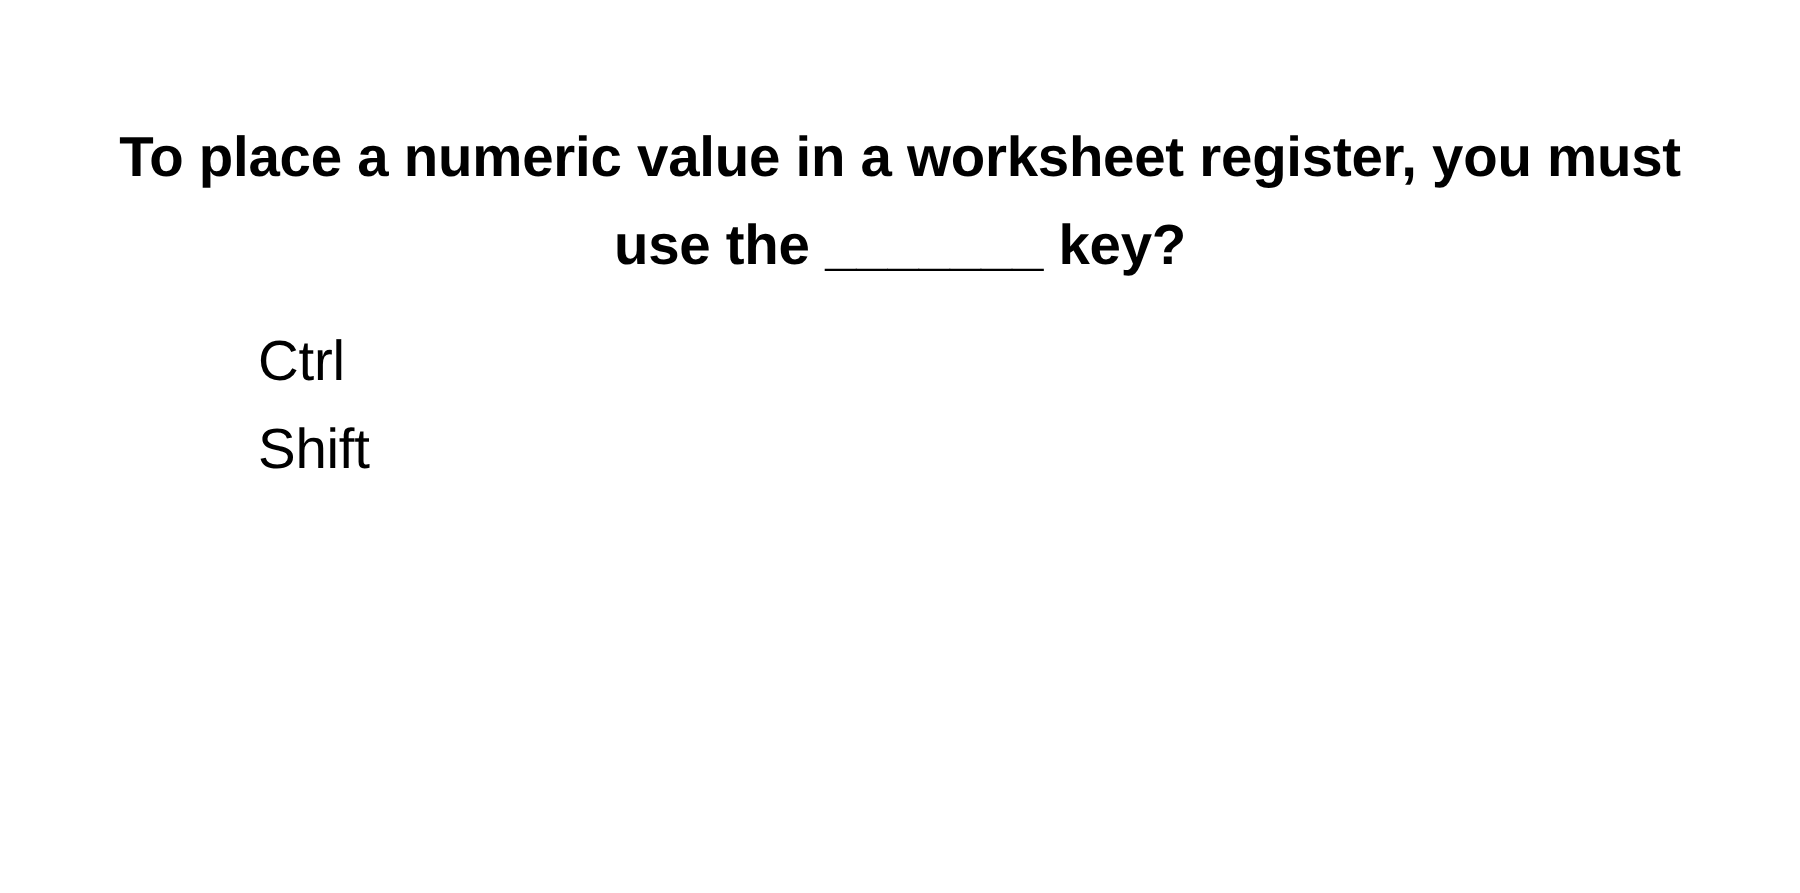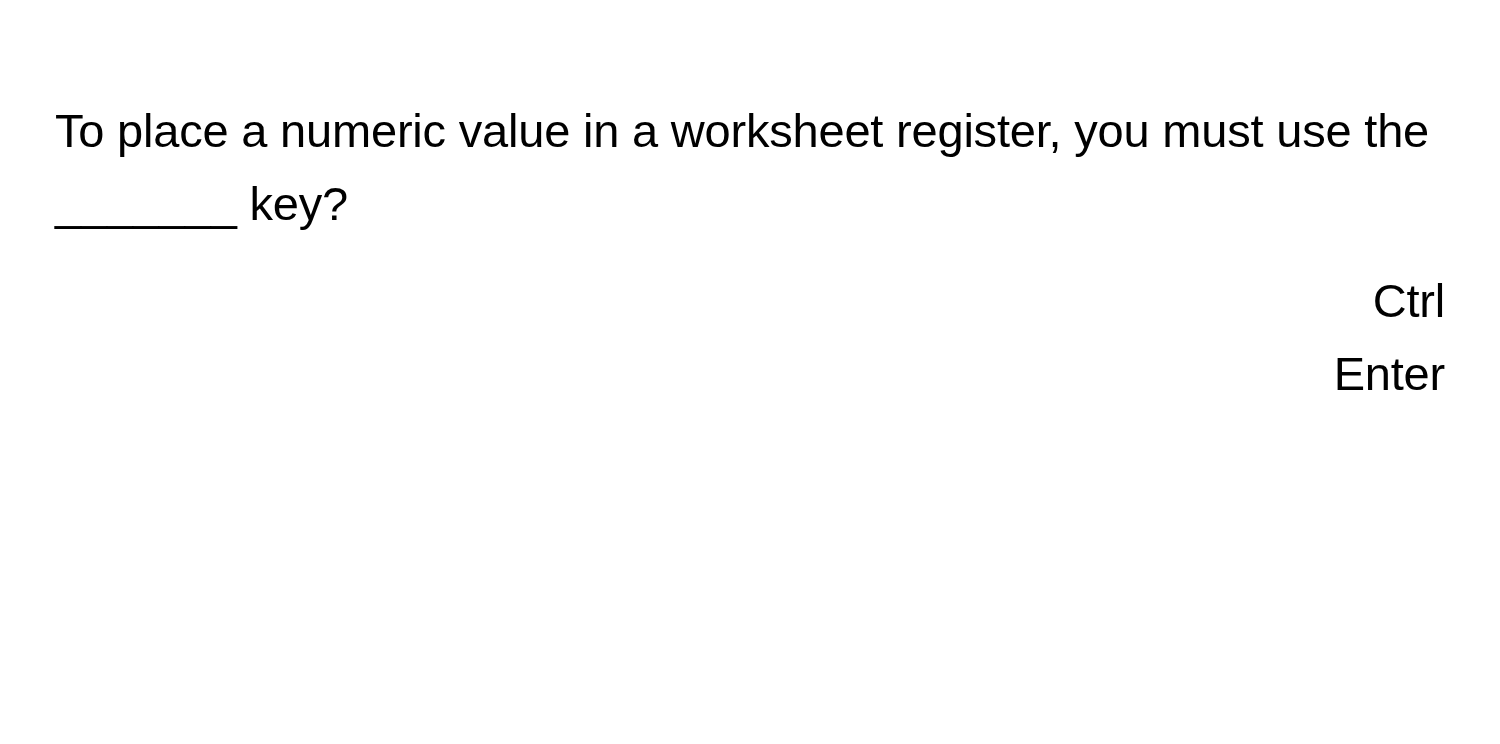--- a/index.html
+++ b/index.html
@@ -13,36 +13,36 @@
       background: #ffffff;
       font-family: -apple-system, BlinkMacSystemFont, "Segoe UI", Helvetica, Arial, sans-serif;
       color: #000000;
       padding-top: 95px;
       padding-left: 55px;
       padding-right: 55px;
     }
     .question {
       font-size: 47px;
       line-height: 1.55;
-      font-weight: 400;
+      font-weight: 700;
       letter-spacing: -0.2px;
+      text-align: center;
     }
     .options {
       margin-top: 24px;
       padding-left: 160px;
-      text-align: right;
     }
     .option {
       font-size: 47px;
       line-height: 1.55;
       font-weight: 400;
       letter-spacing: -0.2px;
     }
   </style>
 </head>
 <body>
 
 <div class="question">To place a numeric value in a worksheet register, you must use the _______ key?</div>
 
 <div class="options">
   <div class="option">Ctrl</div>
-  <div class="option">Enter</div>
+  <div class="option">Shift</div>
 </div>
 
 </body></html>

